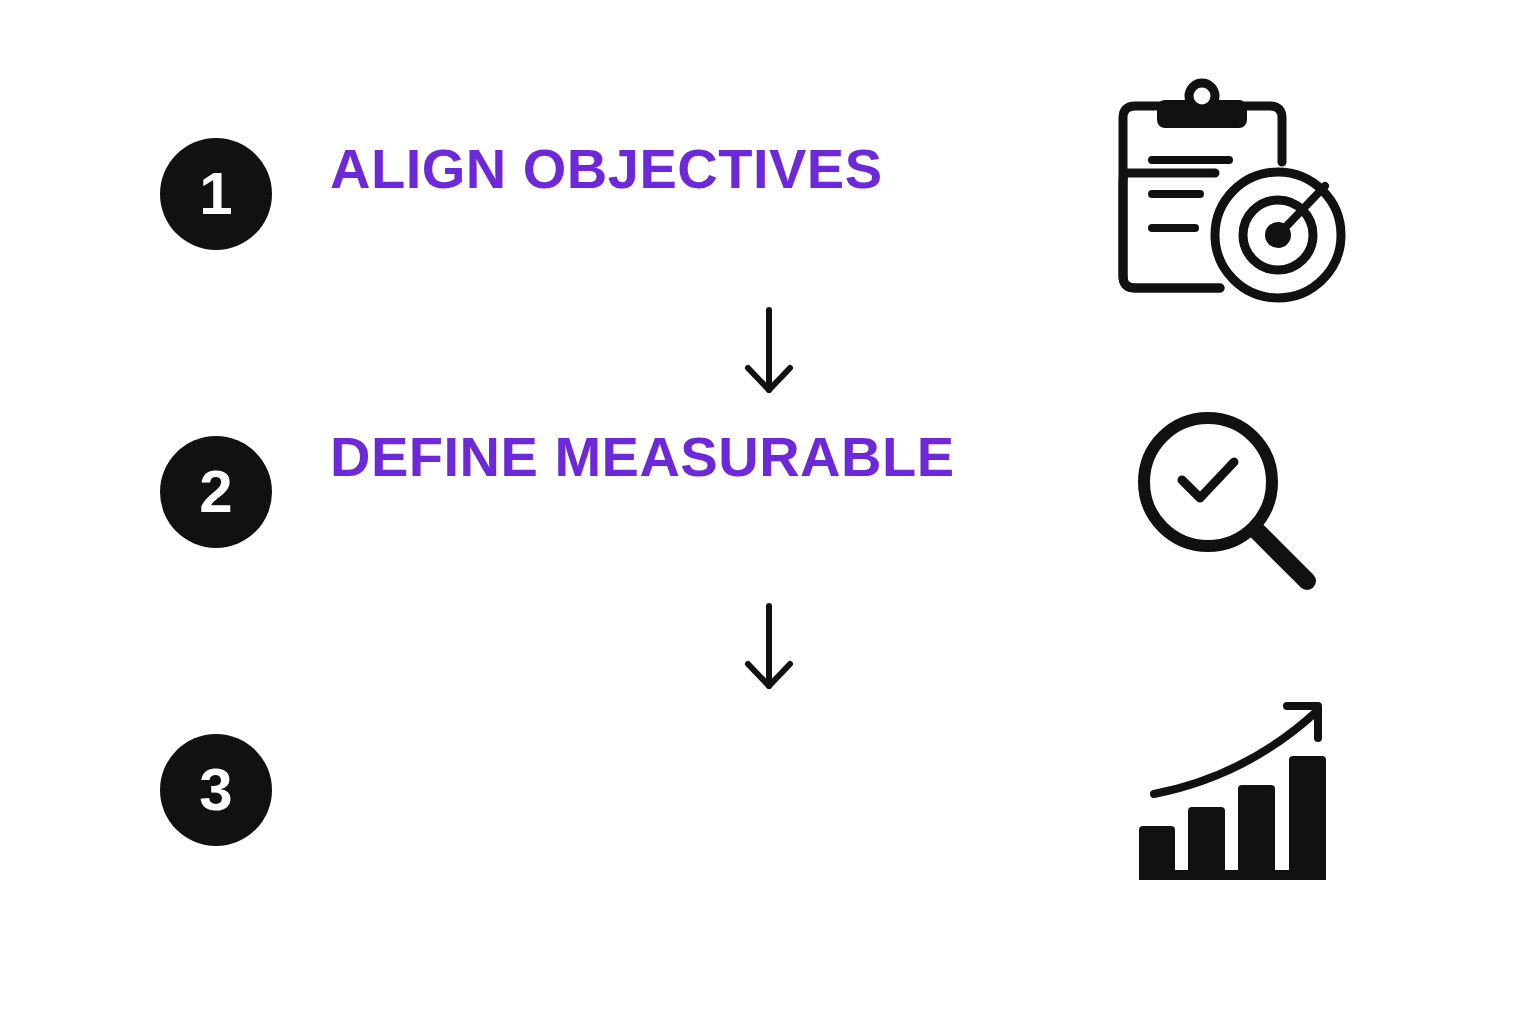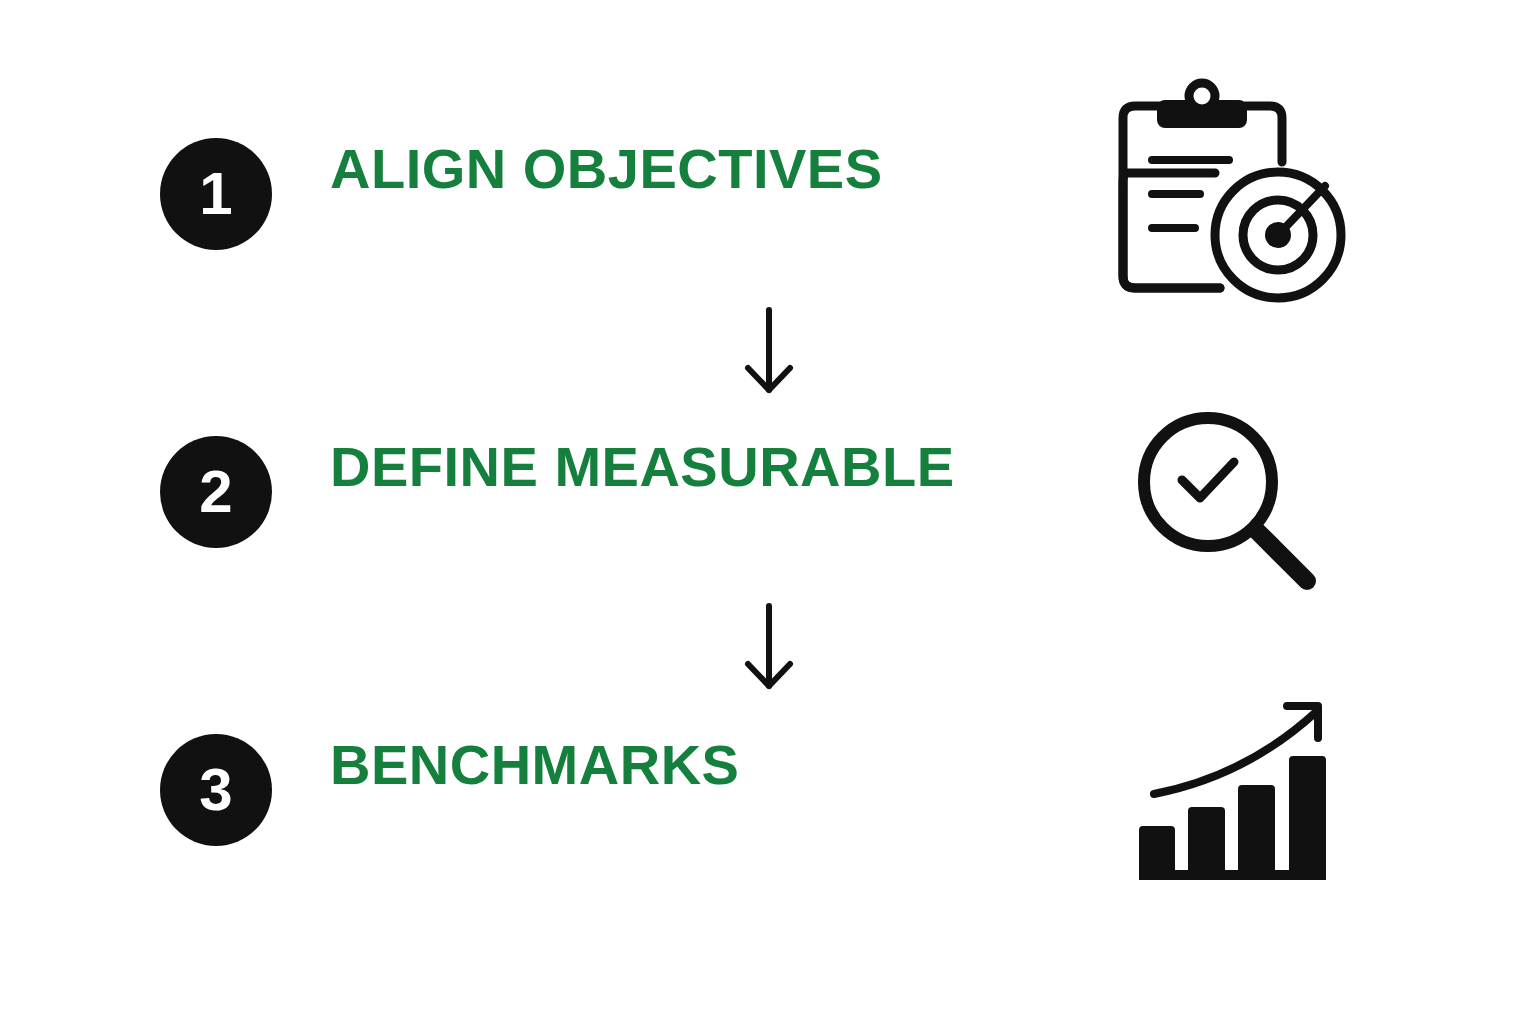--- a/index.html
+++ b/index.html
@@ -35,21 +35,21 @@
     }
     .title {
       position: absolute;
       left: 330px;
       margin: 0;
       font-weight: bold;
       font-size: 56px;
       line-height: 66px;
       letter-spacing: 0.5px;
       text-transform: uppercase;
-      color: #15803d;
+      color: #6d28d9;
       white-space: nowrap;
     }
     .title span { display: block; }
     .icon {
       position: absolute;
     }
     .arrow {
       position: absolute;
       left: 744px;
       width: 50px;
@@ -84,39 +84,38 @@
   </svg>
 </div>
 
 <svg class="arrow" style="top:306px;" viewBox="0 0 50 90">
   <line x1="25" y1="4" x2="25" y2="84" stroke="#111" stroke-width="6" stroke-linecap="round"></line>
   <polyline points="4,62 25,84 46,62" fill="none" stroke="#111" stroke-width="6" stroke-linecap="round" stroke-linejoin="round"></polyline>
 </svg>
 
 <div class="step">
   <div class="badge" style="top:436px;">2</div>
-  <h2 class="title" style="top:434px;">
+  <h2 class="title" style="top:424px;">
     <span>DEFINE MEASURABLE</span>
   </h2>
   <svg class="icon" style="left:1130px; top:404px;" width="200" height="190" viewBox="0 0 200 190">
     <circle cx="78" cy="78" r="64" fill="none" stroke="#111" stroke-width="12"></circle>
     <line x1="127" y1="127" x2="177" y2="177" stroke="#111" stroke-width="18" stroke-linecap="round"></line>
     <polyline points="52,76 70,94 104,58" fill="none" stroke="#111" stroke-width="9" stroke-linecap="round" stroke-linejoin="round"></polyline>
   </svg>
 </div>
 
 <svg class="arrow" style="top:602px;" viewBox="0 0 50 90">
   <line x1="25" y1="4" x2="25" y2="84" stroke="#111" stroke-width="6" stroke-linecap="round"></line>
   <polyline points="4,62 25,84 46,62" fill="none" stroke="#111" stroke-width="6" stroke-linecap="round" stroke-linejoin="round"></polyline>
 </svg>
 
 <div class="step">
   <div class="badge" style="top:734px;">3</div>
   <h2 class="title" style="top:732px;">
-    <span>BENCHMARKS</span>
   </h2>
   <svg class="icon" style="left:1136px; top:698px;" width="196" height="186" viewBox="0 0 196 186">
 
     <rect x="3" y="128" width="36" height="54" rx="4" fill="#111"></rect>
     <rect x="52" y="109" width="37" height="73" rx="4" fill="#111"></rect>
     <rect x="102" y="87" width="37" height="95" rx="4" fill="#111"></rect>
     <rect x="153" y="58" width="37" height="124" rx="4" fill="#111"></rect>
     <rect x="3" y="172" width="187" height="10" fill="#111"></rect>
 
     <path d="M18 96 Q110 78 180 14" fill="none" stroke="#111" stroke-width="8" stroke-linecap="round"></path>

